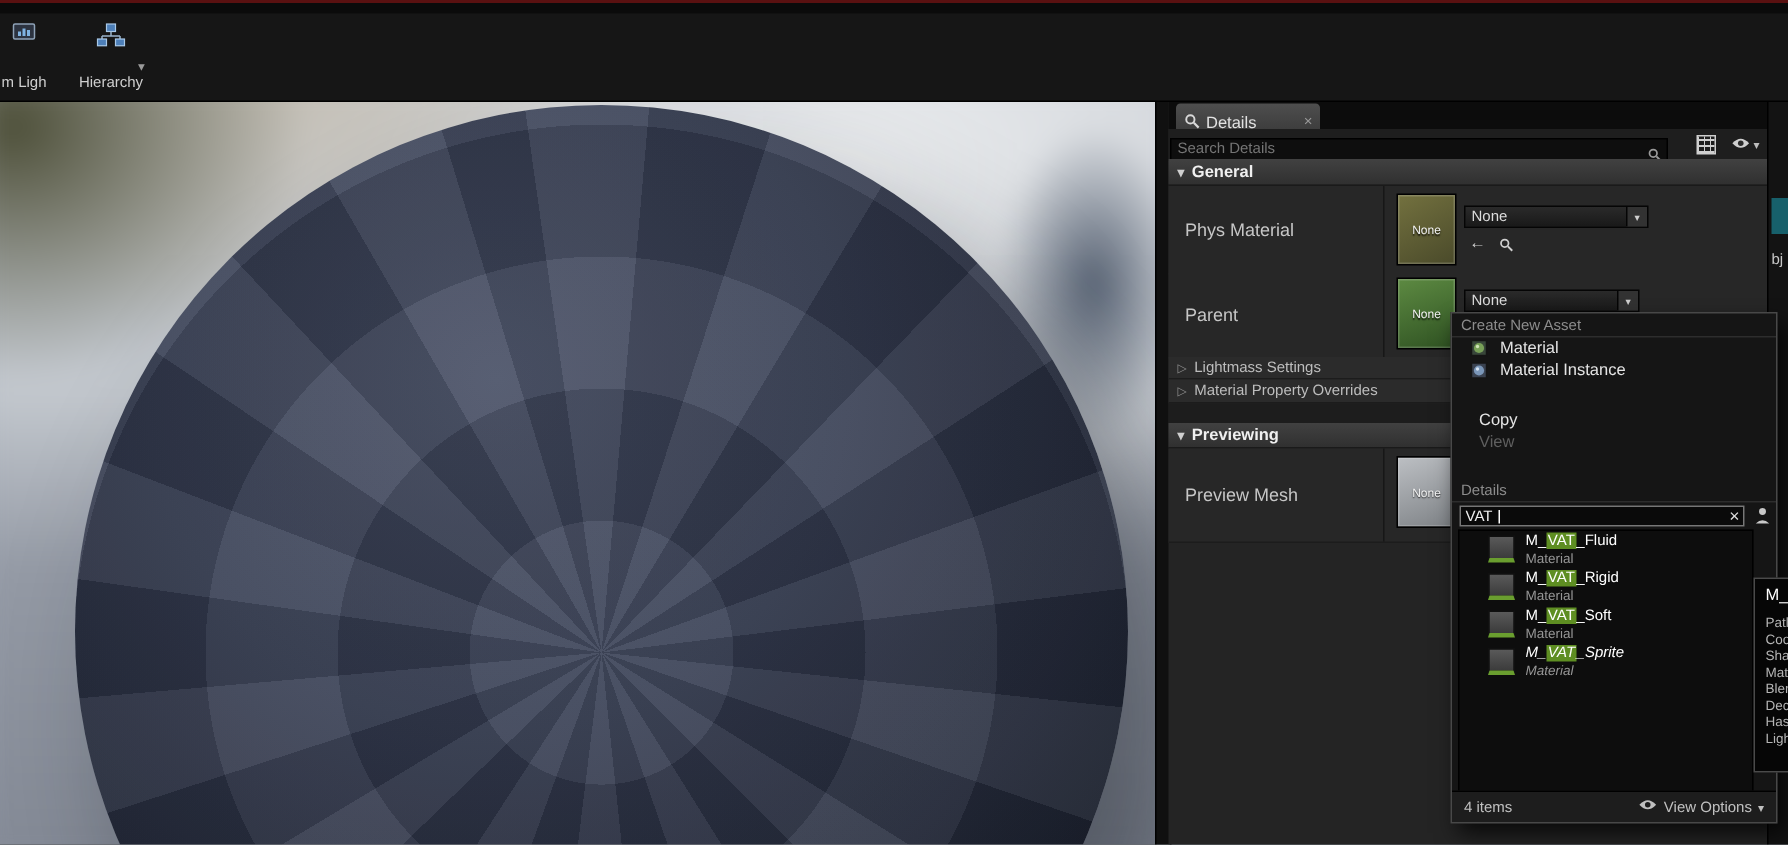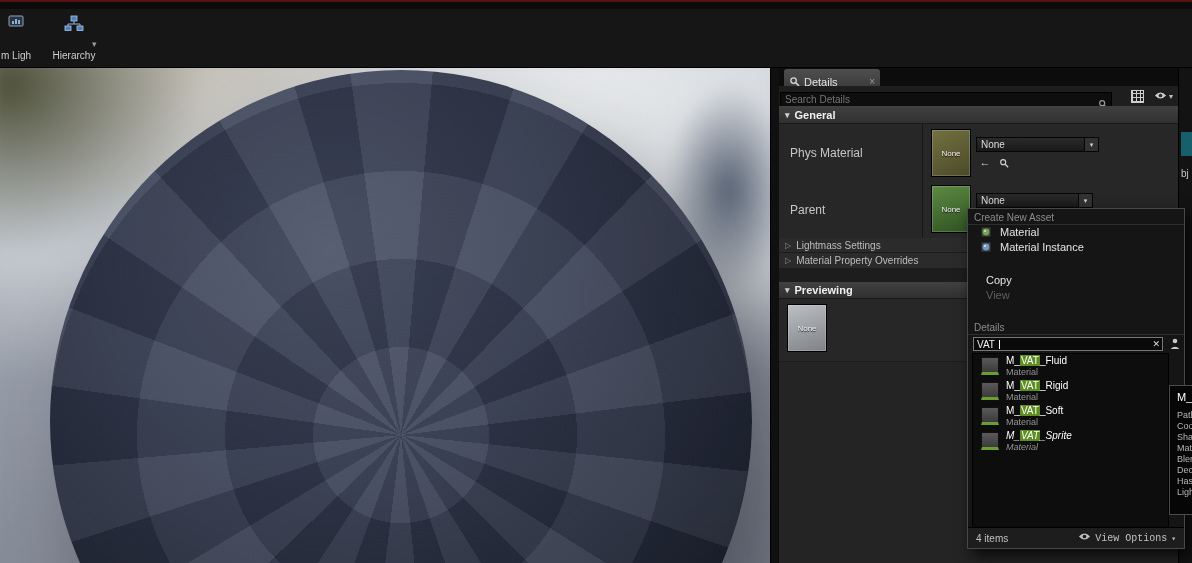--- a/index.html
+++ b/index.html
@@ -98,31 +98,31 @@
   .mi-copy{top:64px;padding-left:18px;}
   .mi-paste{top:79px;padding-left:18px;color:#5f5f5f;}
   .mi-clear{top:94px;padding-left:18px;}
   .m-search{position:absolute;left:5px;top:128px;width:190px;height:14px;background:#0a0a0a;border:1px solid #777;box-sizing:border-box;}
   .m-search input{position:absolute;left:0;top:0;width:100%;height:100%;background:transparent;border:none;outline:none;
     color:#efefef;font-size:10px;padding:0 13px 0 3px;box-sizing:border-box;font-family:"Liberation Sans",sans-serif;}
   .m-caret{position:absolute;left:25px;top:2px;width:1px;height:9px;background:#fff;}
   .m-clear{position:absolute;right:2px;top:1px;color:#ddd;font-size:9px;line-height:10px;}
   .m-person{position:absolute;left:200px;top:128px;width:14px;height:14px;display:flex;align-items:center;justify-content:center;}
   .m-list{position:absolute;left:4px;top:144px;width:197px;height:176px;background:#0d0d0d;border:1px solid #000;box-sizing:border-box;}
-  .asset-row{position:absolute;left:5px;width:100%;height:25px;text-align:right;}
+  .asset-row{position:absolute;left:16px;width:100%;height:25px;text-align:right;}
   .ar-0{top:0;} .ar-1{top:25px;} .ar-2{top:50px;} .ar-3{top:75px;font-style:italic;}
   .a-thumb{position:absolute;left:3px;top:3px;width:18px;height:18px;box-sizing:border-box;
     background:linear-gradient(#5a5a5a,#3b3b3b);border:1px solid #101010;border-bottom:3px solid #6a9e2f;}
   .a-name{position:absolute;left:28px;top:1px;font-size:10px;color:#fff;white-space:nowrap;}
   .a-name .match{background:#5e8e22;color:#fff;padding:0 1px;}
   .a-type{position:absolute;left:28px;top:13px;font-size:9px;color:#969696;}
   .m-footer{position:absolute;left:0;bottom:0;width:100%;height:21px;background:#1d1d1d;border-top:1px solid #000;
     display:flex;align-items:center;padding:0 8px;box-sizing:border-box;font-size:10px;color:#c0c0c0;margin-top:20px;}
   .m-footer .spacer{flex:1;}
-  .vo-group{display:flex;align-items:center;gap:4px;font-family:Liberation Mono, monospace;}
+  .vo-group{display:flex;align-items:center;gap:4px;}
   .vo-caret{font-size:8px;}
   
   .tooltip{position:absolute;left:1169px;top:385px;width:120px;height:130px;background:#060606;border:1px solid #4a4a4a;
     box-sizing:border-box;padding:5px 4px 3px 7px;z-index:60;overflow:hidden;}
   .tt-title{font-size:11px;color:#fff;margin-bottom:7px;white-space:nowrap;}
   .tt-line{font-size:9px;color:#b5b5b5;line-height:11px;white-space:nowrap;}
 </style>
 </head>
 <body>
 
@@ -252,20 +252,21 @@
       </div>
 
       <div class="gap"></div>
 
       <div class="cat cat-previewing">
         <span class="arr">▾</span>
         <span>Previewing</span>
       </div>
 
       <div class="prow row-mesh">
+        <div class="plabel">Preview Mesh</div>
         <div class="pvalue">
           <div class="thumb thumb-gray">
             <span>None</span>
           </div>
         </div>
       </div>
     </div>
   </div>
 
   <div class="right-sliver">

